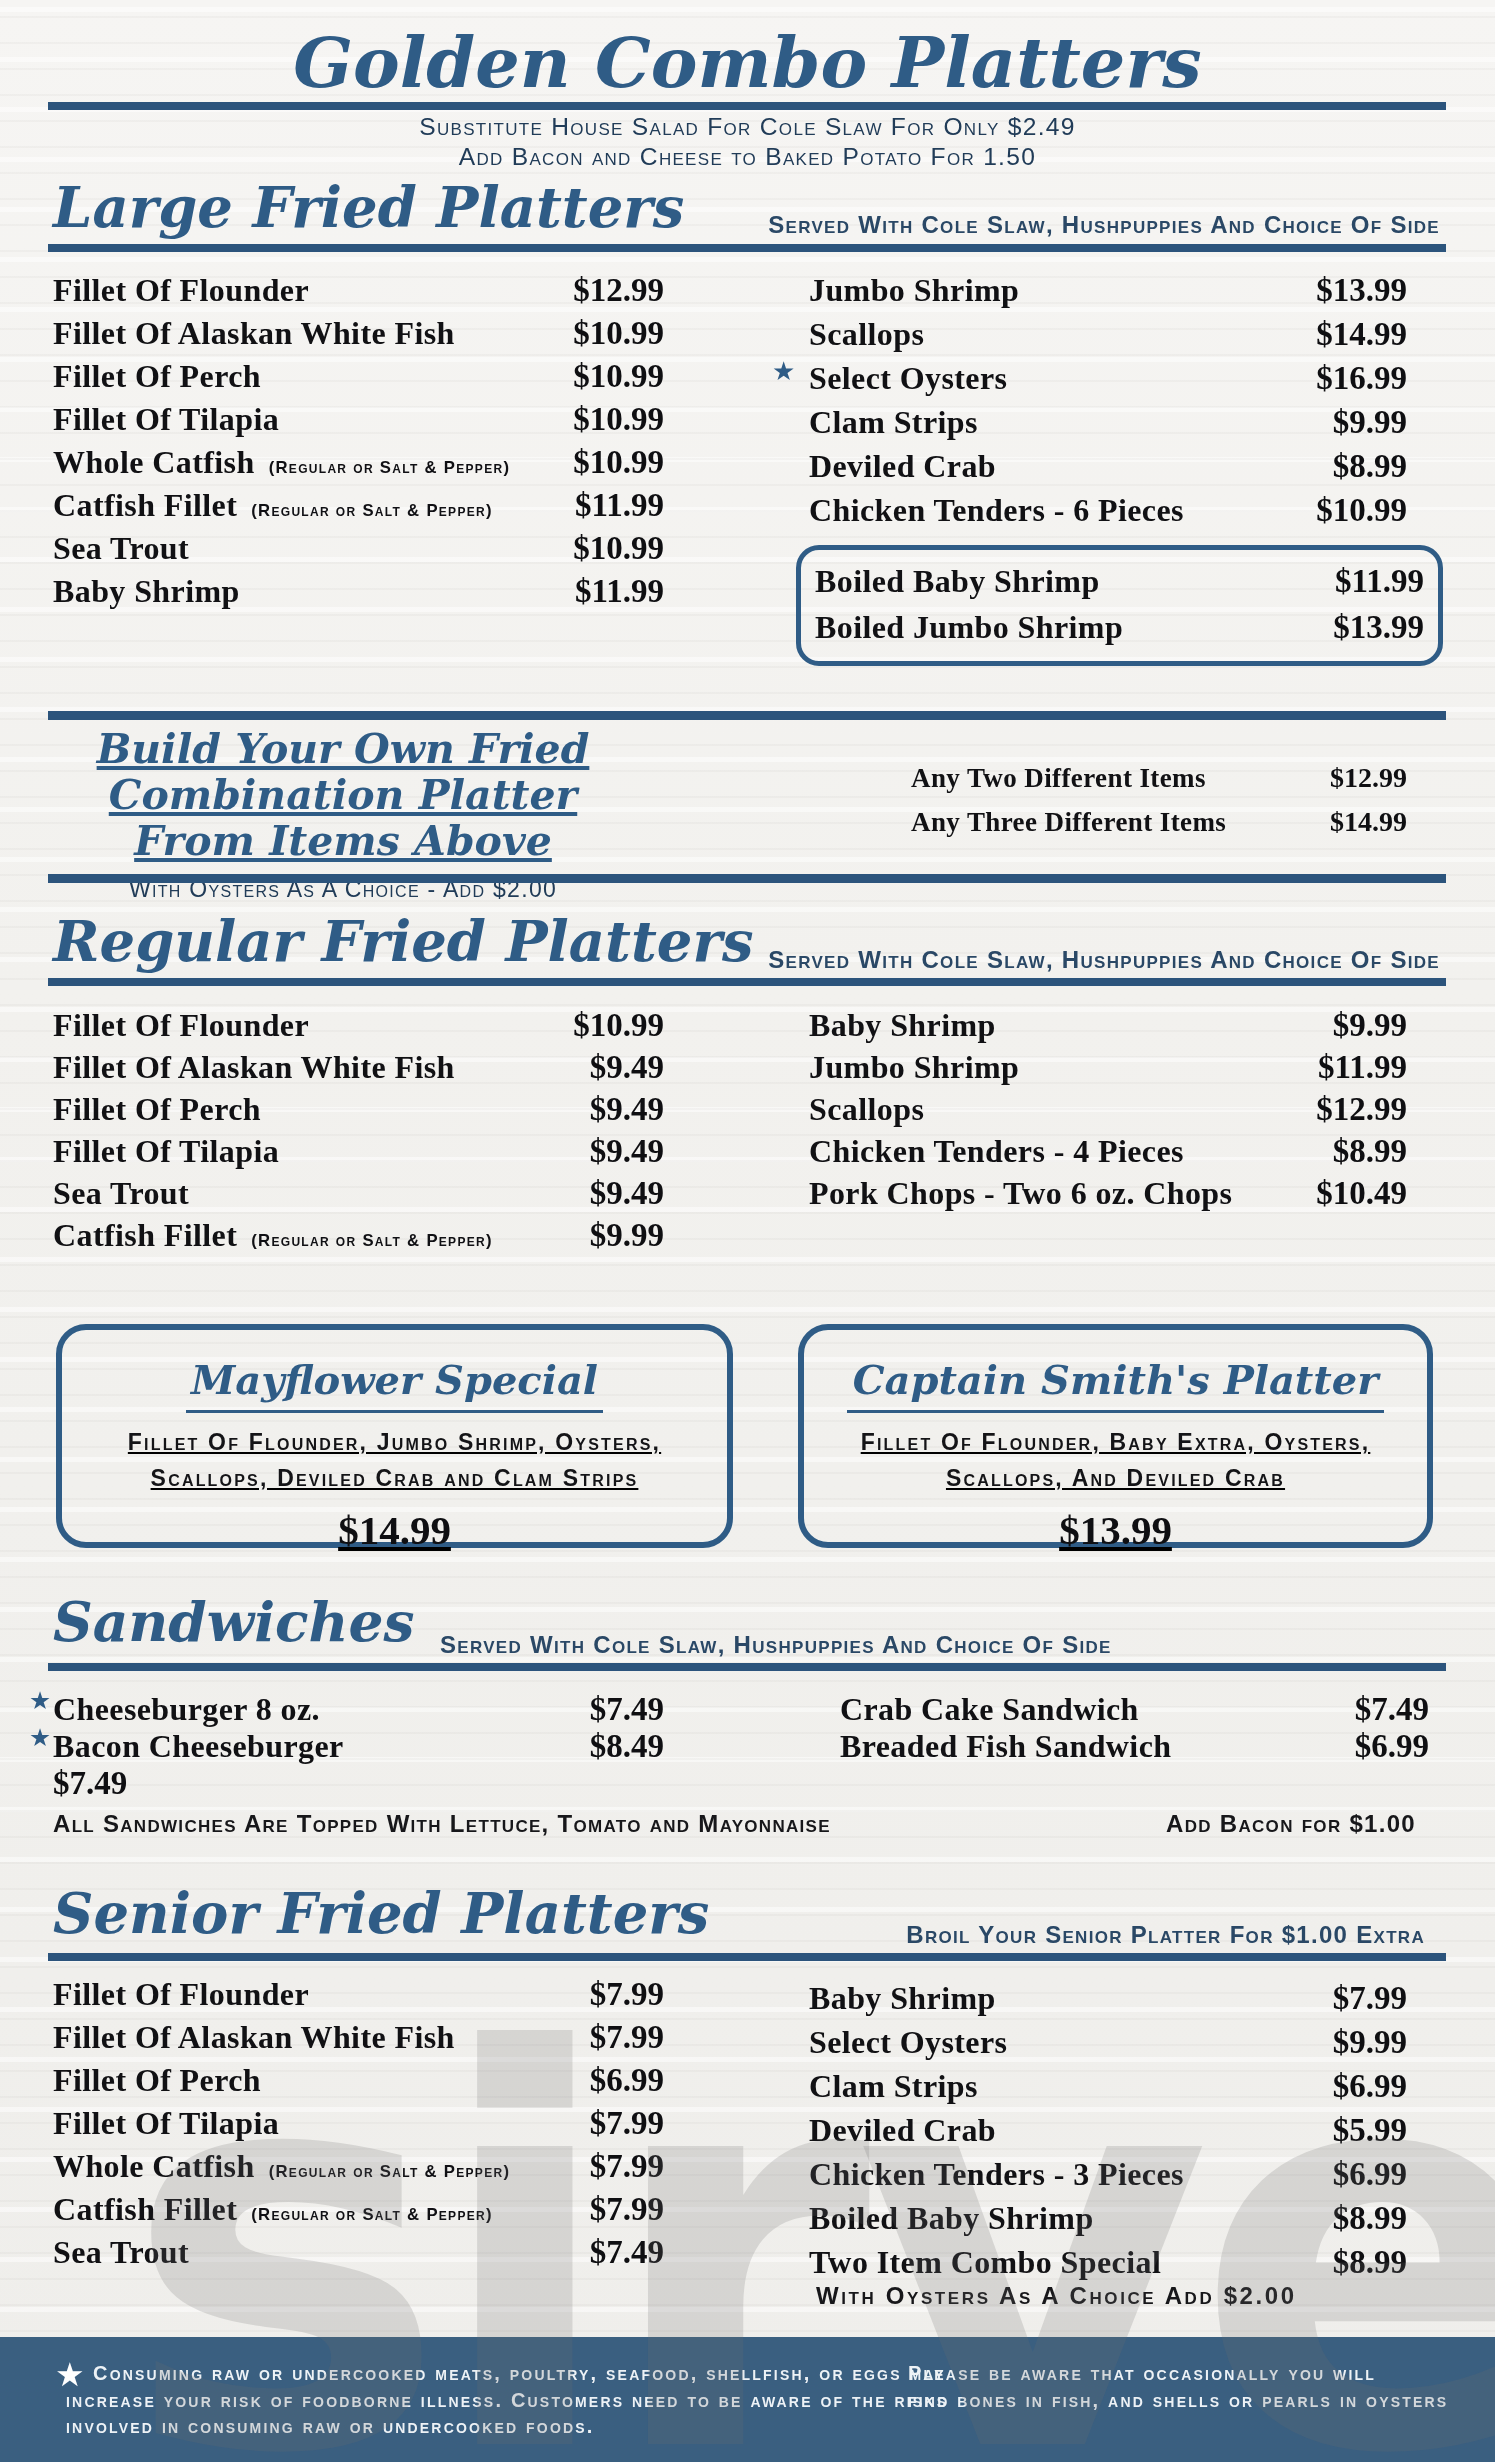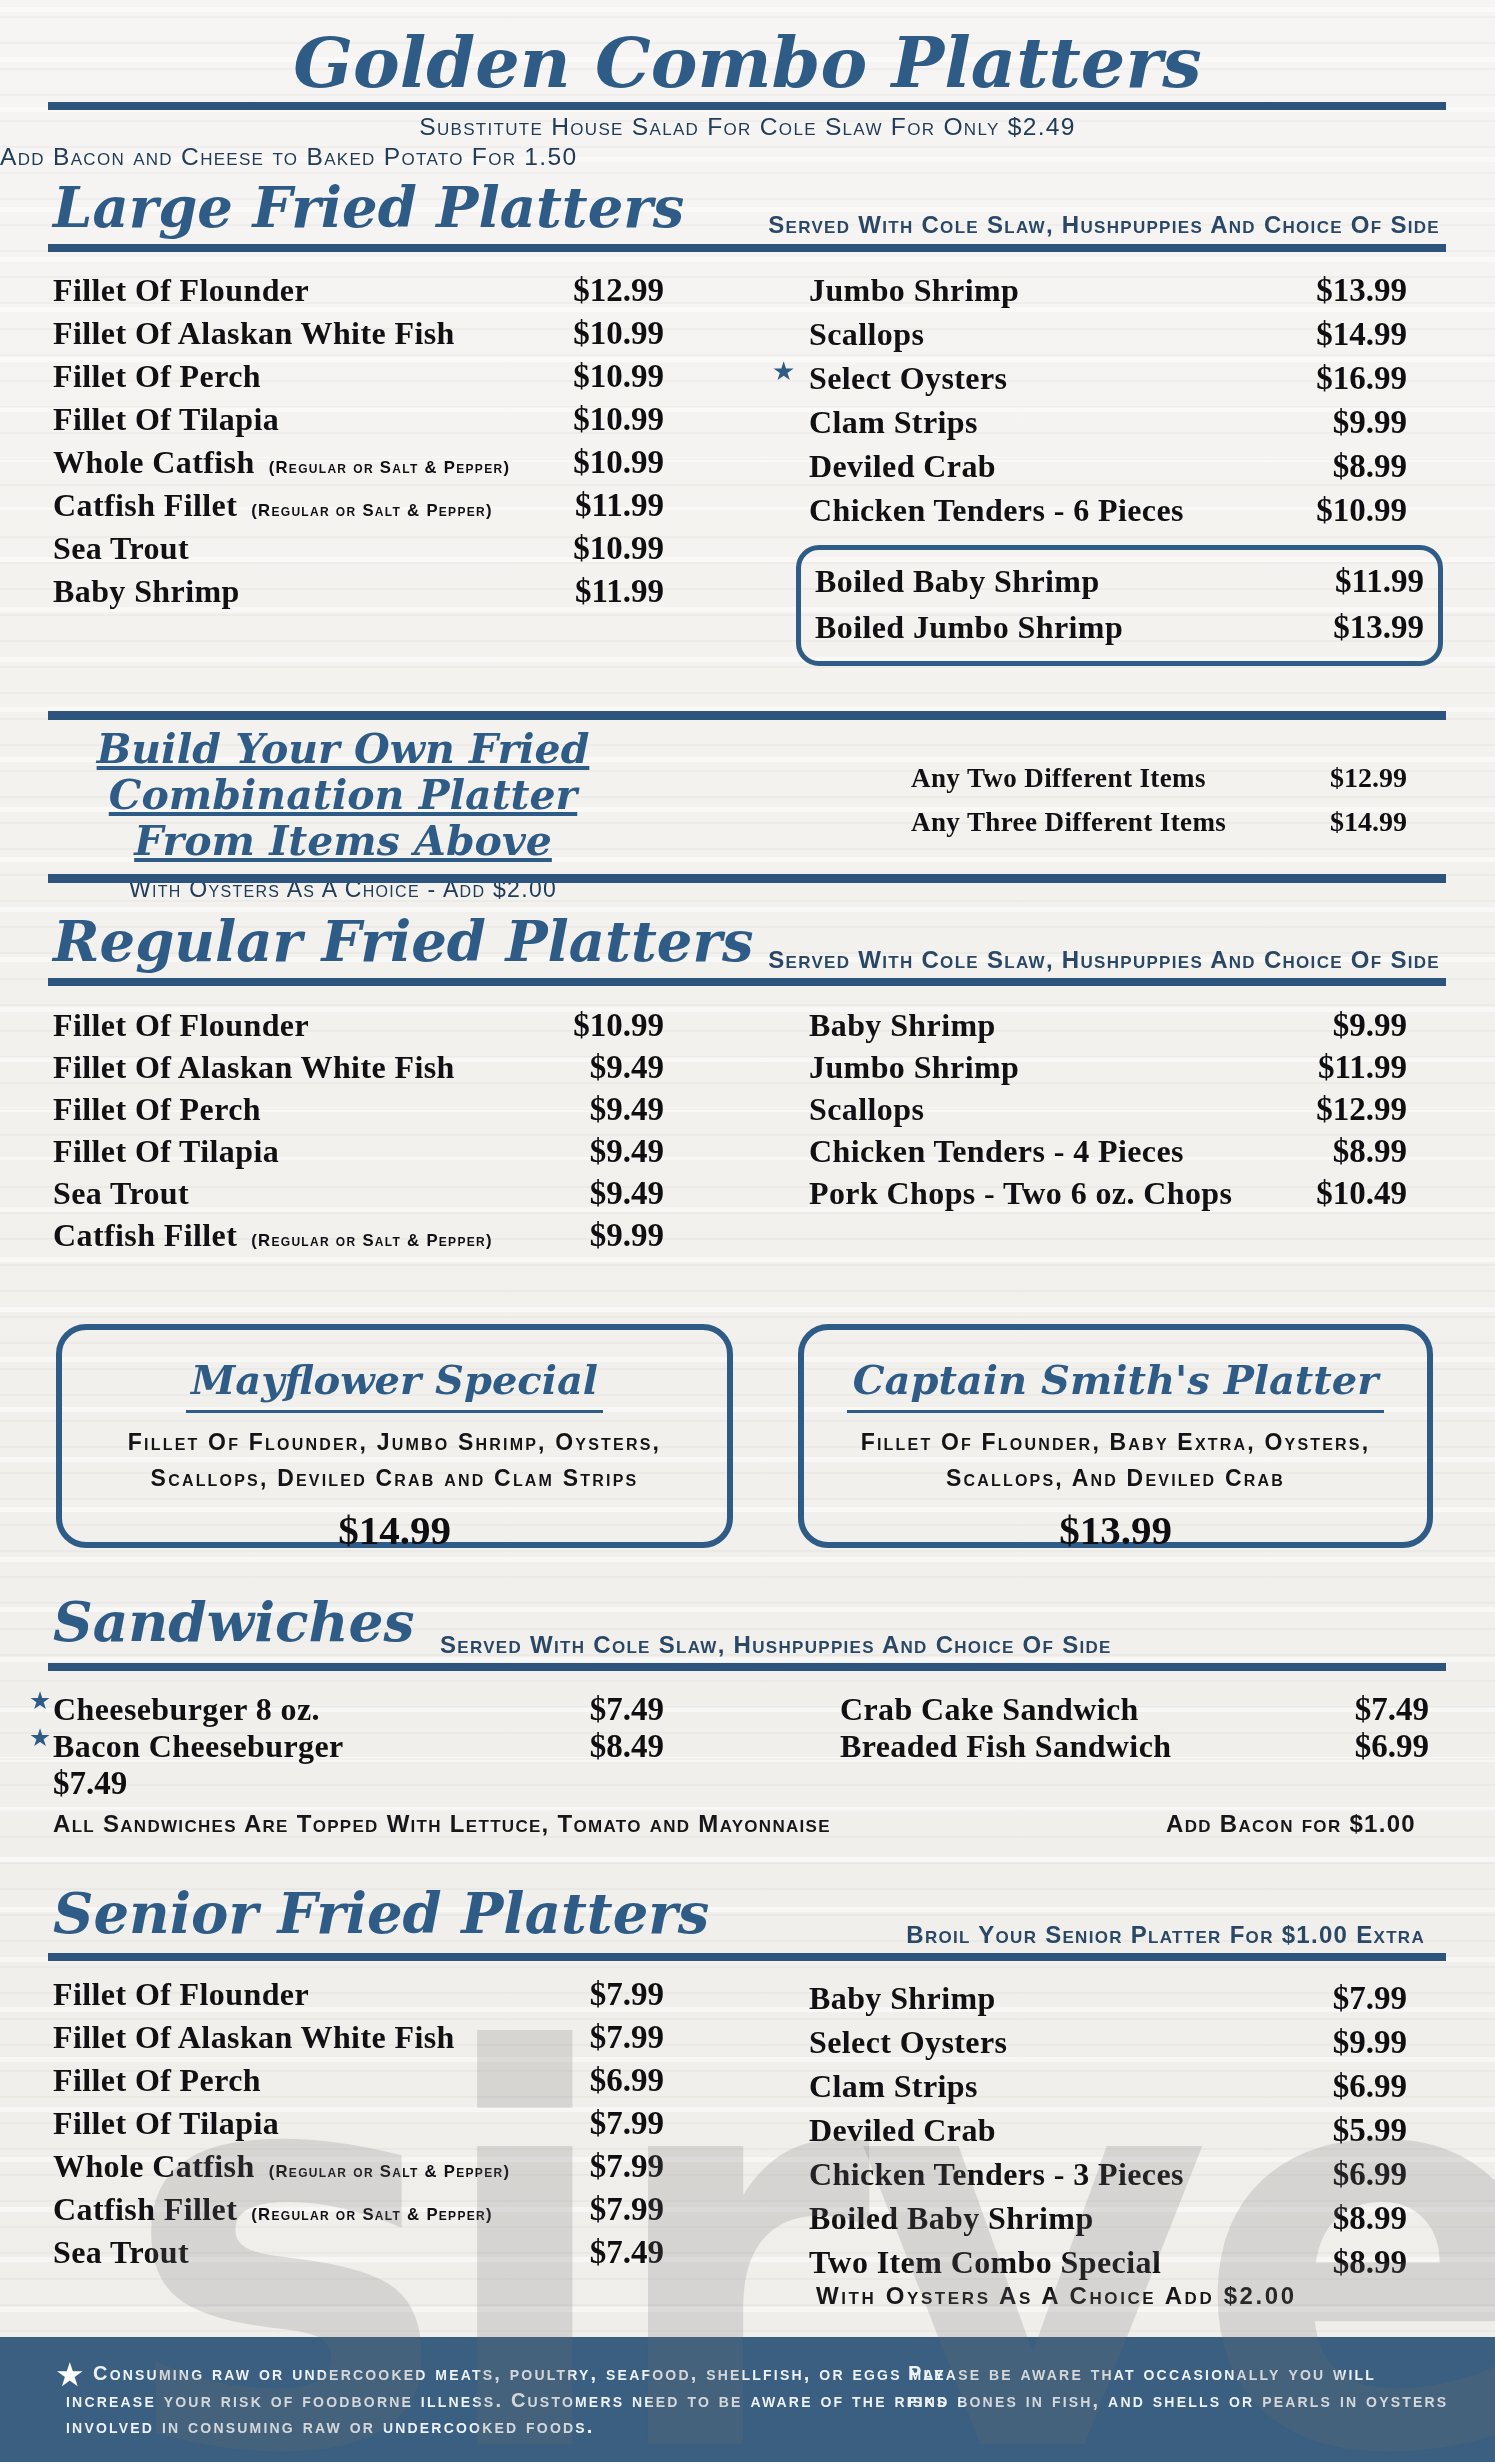--- a/index.html
+++ b/index.html
@@ -17,21 +17,21 @@
   .row{display:flex;justify-content:space-between;align-items:baseline;position:relative;}
   .h49{height:43px;} .h48{height:42px;} .h50{height:44px;} .h42{height:37px;} .h52{height:46px;}
   .nm{font-family:"Liberation Serif",serif;font-weight:600;font-size:32px;color:#111114;white-space:nowrap;letter-spacing:0.4px;}
   .det{font-family:"Liberation Sans",sans-serif;font-variant:small-caps;font-weight:700;font-size:16.7px;letter-spacing:1.3px;color:#101014;margin-left:14px;}
   .pr{font-family:"Liberation Serif",serif;font-weight:700;font-size:33px;color:#0f0f12;white-space:nowrap;margin-top:6px;}
   .rowstar{position:absolute;left:-37px;top:1.8px;font-size:26px;color:#2F5C86;font-style:normal;}
   .rowstar.sm{left:-24px;top:0.9px;font-size:24.6px;}
   .note{font-variant:small-caps;font-weight:700;color:#2A4866;font-size:24px;letter-spacing:1.3px;white-space:nowrap;}
   .subtt{font-variant:small-caps;font-weight:400;color:#213C58;font-size:24.6px;letter-spacing:1.3px;}
   .boxed{position:absolute;border:5.3px solid #2F5C86;border-radius:23px;}
-  .sp-card{position:absolute;border:6.2px solid #2F5C86;border-radius:30px;text-align:center;}
+  .sp-card{position:absolute;border:6.2px solid #2F5C86;border-radius:30px;text-align:center;text-decoration:underline;}
   .sp-title{display:inline-block;font-size:40px;margin-top:26px;border-bottom:3.5px solid #2F5C86;padding:0 5.3px 7px 5.3px;}
   .sp-desc{font-variant:small-caps;font-weight:700;font-size:23px;letter-spacing:2.2px;color:#141417;margin-top:16px;}
   .sp-desc2{margin-top:8.8px;}
   .sp-price{font-family:"Liberation Serif",serif;font-weight:700;font-size:41px;color:#0f0f12;margin-top:14px;}
   .footer-band{position:absolute;left:0;top:2337px;width:1495px;height:126px;background:#3A5F80;}
   .ftxt{position:absolute;font-variant:small-caps;font-weight:700;font-size:20px;letter-spacing:2.2px;color:#EDF2F6;white-space:nowrap;}
   .fstar{position:absolute;left:55px;top:2355px;font-size:33px;color:#ffffff;}
   .watermark{position:absolute;left:123px;top:1983px;font-family:"DejaVu Sans",sans-serif;
     font-weight:700;font-size:545px;letter-spacing:-16px;color:rgba(110,110,110,0.20);
     z-index:9;pointer-events:none;line-height:1;}
@@ -40,21 +40,21 @@
   .combo-note{margin-top:12.3px;font-size:23px;}
 </style>
 </head>
 <body>
 
 <div class="page">
 
   <div class="abs script" style="left:0;top:24.6px;width:1495px;text-align:center;font-size:70px;line-height:76px;">Golden Combo Platters</div>
   <div class="rule" style="top:102px;"></div>
   <div class="abs subtt" style="left:0;top:113px;width:1495px;text-align:center;">Substitute House Salad For Cole Slaw For Only $2.49</div>
-  <div class="abs subtt" style="left:0;top:143px;width:1495px;text-align:left;">Add Bacon and Cheese to Baked Potato For 1.50</div>
+  <div class="abs subtt" style="left:0;top:143px;width:1495px;text-align:center;">Add Bacon and Cheese to Baked Potato For 1.50</div>
 
   <div class="abs script" style="left:53px;top:176px;font-size:56px;line-height:62px;">Large Fried Platters</div>
   <div class="abs note" style="right:55px;top:211px;">Served With Cole Slaw, Hushpuppies And Choice Of Side</div>
   <div class="rule" style="top:244px;"></div>
 
   <div class="col" style="left:53px;top:266px;width:611px;">
     <div class="row h49">
         <span class="nm"><span>Fillet Of Flounder</span></span>
         <span class="pr">$12.99</span>
       </div>

